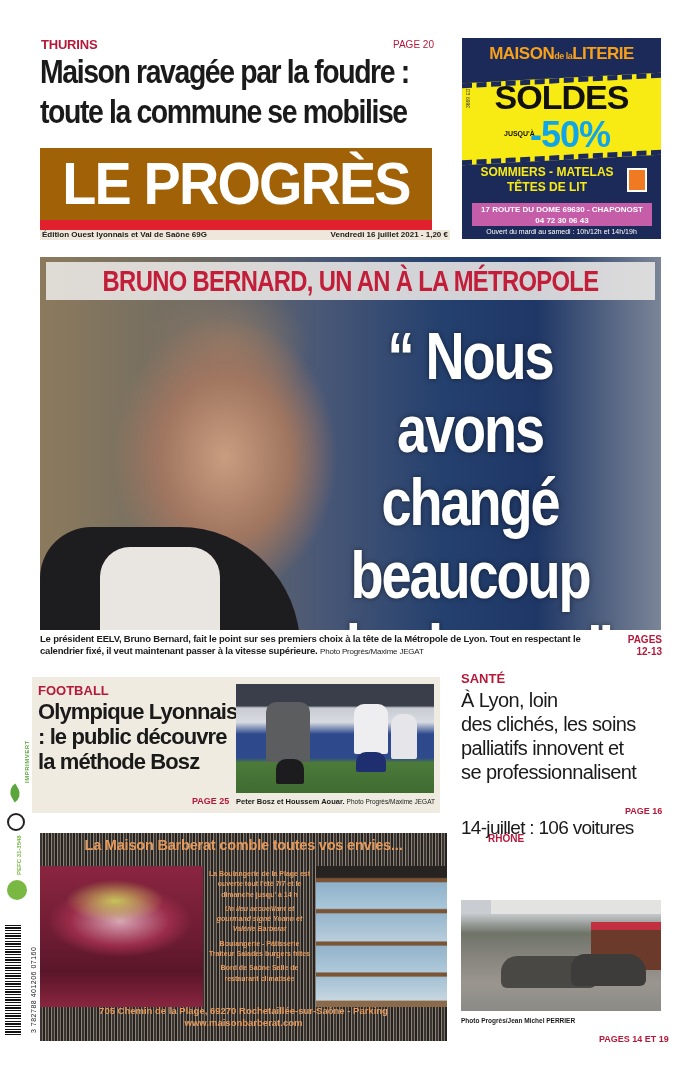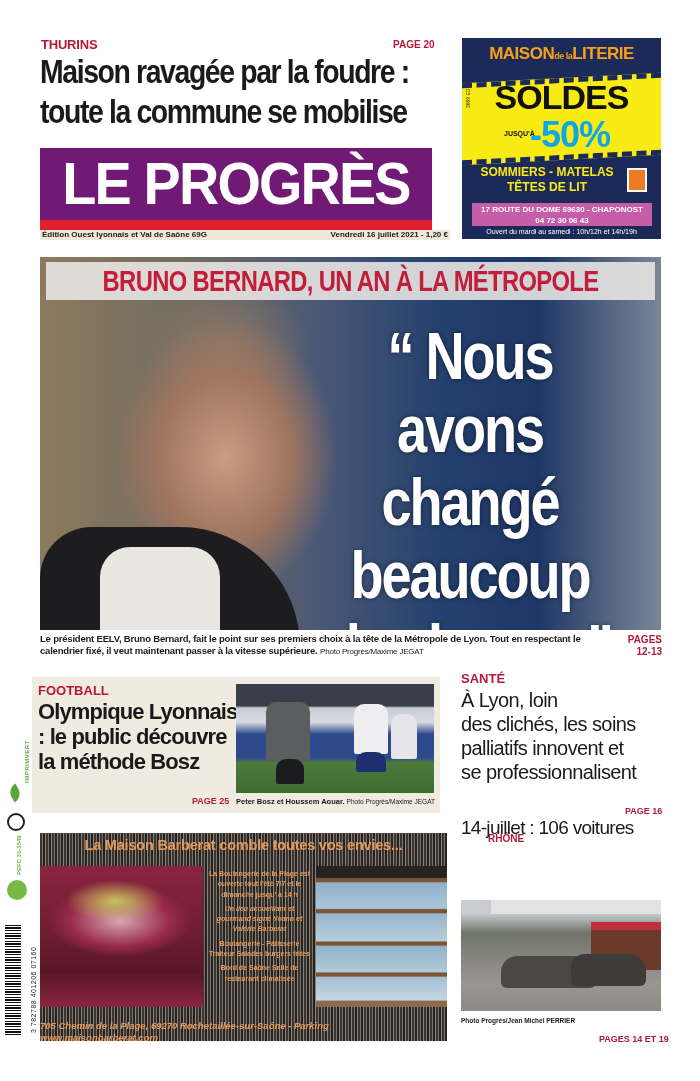--- a/index.html
+++ b/index.html
@@ -3,25 +3,25 @@
 <meta charset="utf-8">
 <style>
   * { box-sizing: border-box; margin: 0; padding: 0; }
   html, body { width: 700px; height: 1081px; background: #ffffff; overflow: hidden; }
   body { position: relative; font-family: "Liberation Sans", sans-serif; color: #1a1a1a; }
   .abs { position: absolute; }
   .red { color: #b5193a; }
 
   
   #kicker-top { left: 41px; top: 37px; font-weight: 700; font-size: 13px; letter-spacing: -0.2px; }
-  #page-top { left: 393px; top: 39px; font-weight: 700; font-size: 10px; }
+  #page-top { left: 393px; top: 39px; font-weight: 400; font-size: 10px; }
   #headline-top { left: 40px; top: 52px; width: 415px; font-weight: 700; font-size: 33px; line-height: 40px; letter-spacing: -1.6px; transform: scaleX(0.86); transform-origin: left top; white-space: nowrap; }
 
   
-  #masthead { left: 40px; top: 148px; width: 392px; height: 82px; background: #701a75; }
+  #masthead { left: 40px; top: 148px; width: 392px; height: 82px; background: #a16207; }
   #masthead-title { position: absolute; left: 0; top: 0; width: 100%; height: 72px; color: #fff; font-weight: 700; font-size: 60px; line-height: 72px; text-align: center; letter-spacing: -2px; transform: scaleX(0.93); }
   #masthead-red { position: absolute; left: 0; bottom: 0; width: 100%; height: 10px; background: #e0202c; }
   #edition-bar { left: 40px; top: 230px; width: 410px; height: 10px; background: #efe8da; font-size: 8px; font-weight: 700; line-height: 10px; display: flex; justify-content: space-between; padding: 0 2px; }
 
   
   #ad-literie { left: 462px; top: 38px; width: 199px; height: 201px; background: #1c2a5a; overflow: hidden; }
   #ad-brand { position: absolute; left: 0; top: 6px; width: 100%; text-align: center; color: #f7a11a; font-weight: 900; font-size: 17px; letter-spacing: -0.5px; }
   #ad-brand small { font-size: 9px; font-weight: 700; }
   #ad-yellow { position: absolute; left: 0; top: 40px; width: 100%; height: 82px; background: #f8ea13; transform: skewY(-3deg); border-top: 5px dashed #1c2a5a; border-bottom: 5px dashed #1c2a5a; }
   #ad-soldes { position: absolute; left: 0; top: 40px; width: 100%; text-align: center; font-weight: 900; font-size: 34px; color: #111; letter-spacing: -1px; }
@@ -70,21 +70,21 @@
   #barberat-title { position: absolute; left: 0; top: 4px; width: 100%; text-align: center; color: #e59a5c; font-weight: 700; font-size: 14.5px; letter-spacing: -0.2px; }
   #barberat-cake { position: absolute; left: 0; top: 33px; width: 163px; height: 141px;
     background: radial-gradient(ellipse 70px 30px at 75px 35px, #c6c25a 0%, rgba(0,0,0,0) 70%),
                 radial-gradient(ellipse 90px 45px at 80px 55px, #d7a6b6 0%, #9a2c4a 55%, rgba(0,0,0,0) 80%),
                 linear-gradient(180deg, #8a2540 0%, #6d1c33 50%, #5a1629 75%, #8a2540 100%); }
   #barberat-text { position: absolute; left: 167px; top: 36px; width: 105px; color: #e59a5c; font-size: 7px; line-height: 10.3px; text-align: center; font-weight: 700; }
   #barberat-text p { margin-bottom: 4px; }
   #barberat-text p.it { font-style: italic; }
   #barberat-shop { position: absolute; left: 276px; top: 33px; width: 131px; height: 141px;
     background: linear-gradient(180deg, #262321 0%, #262321 8%, #7a5434 9%, #7a5434 11%, #8fb1c9 12%, #a9c7da 30%, #7a5434 31%, #7a5434 33%, #96b6cd 34%, #b7cddb 53%, #7a5434 54%, #7a5434 56%, #94b3ca 57%, #aec9d9 75%, #7a5434 76%, #7a5434 78%, #a4c1d4 79%, #c6d6e0 95%, #8a6a4a 96%); }
-  #barberat-address { position: absolute; left: 0; top: 187px; width: 100%; text-align: left; color: #e59a5c; font-weight: 700; font-size: 9.5px; line-height: 12px; font-style: italic; }
+  #barberat-address { position: absolute; left: 0; top: 172px; width: 100%; text-align: center; color: #e59a5c; font-weight: 700; font-size: 9.5px; line-height: 12px; }
 
   
   #rhone-kicker { left: 488px; top: 833px; font-weight: 700; font-size: 10px; }
   #rhone-headline { left: 461px; top: 816px; width: 210px; font-size: 19px; line-height: 23px; letter-spacing: -0.7px; }
   #rhone-photo { left: 461px; top: 900px; width: 200px; height: 111px; overflow: hidden;
     background: linear-gradient(180deg, #c9ccd0 0%, #c9ccd0 12%, #6f7469 30%, #8a8780 55%, #9a968f 75%, #8b8a86 100%); }
   #rhone-canopy { position: absolute; left: 30px; top: 0; width: 170px; height: 14px; background: #e3e3e1; }
   #rhone-shopfront { position: absolute; left: 130px; top: 22px; width: 70px; height: 48px; background: #6b3a2a; }
   #rhone-shopsign { position: absolute; left: 130px; top: 22px; width: 70px; height: 8px; background: #c03040; }
   #rhone-car1 { position: absolute; left: 40px; top: 56px; width: 95px; height: 32px; background: #4a4845; border-radius: 16px 20px 6px 6px; }

